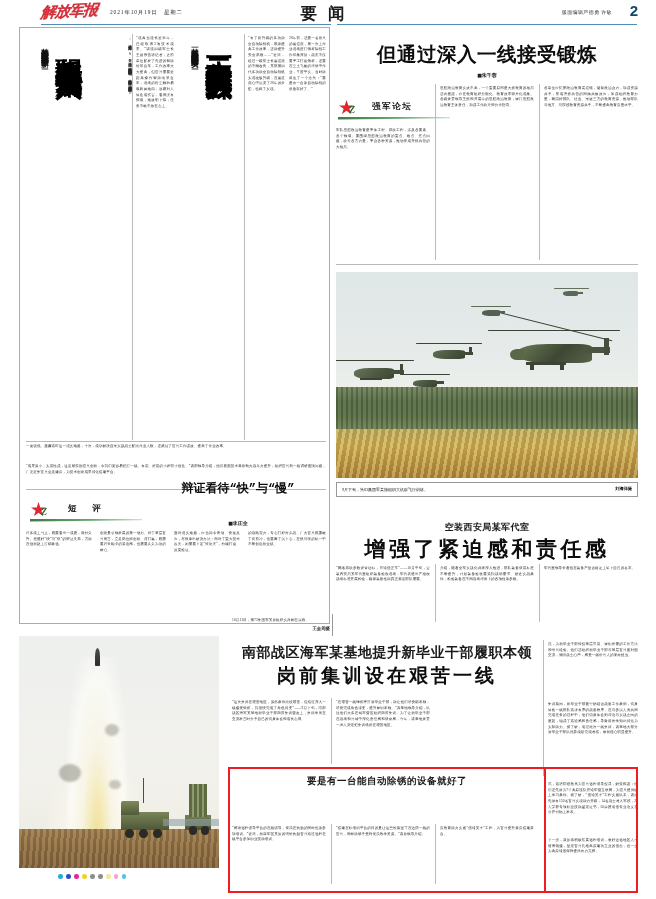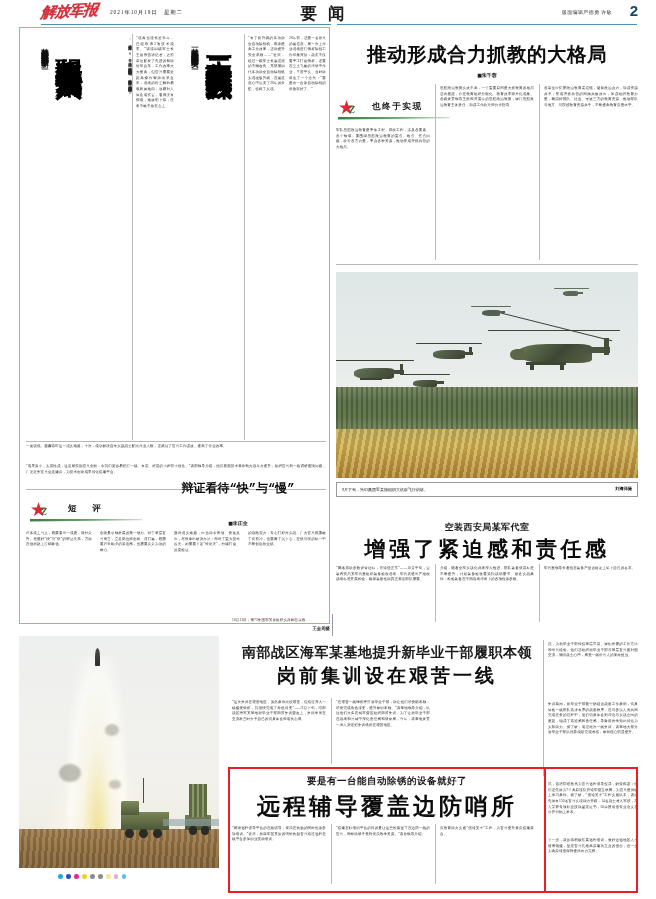--- a/index.html
+++ b/index.html
@@ -219,27 +219,27 @@
     <div class="bar"></div>
   </div>
   <div class="hhead" style="left:150px;top:480px;width:176px;font-size:12px;letter-spacing:0;font-family:Liberation Mono, monospace;">辩证看待“快”与“慢”</div>
   <div class="byline" style="left:150px;top:520px;width:176px;">■李庄全</div>
 
   <div class="body-col" style="position:absolute;left:26px;top:531px;width:66px;height:88px;">许多成上马止，既要看出一成是，保持久暂。把握好“快”与“慢”的辩证关系，方能在创新路上行稳致远。</div>
   <div class="body-col" style="position:absolute;left:100px;top:531px;width:66px;height:88px;">创新是引领发展的第一动力。对于基层官兵而言，立足岗位搞创新、谋打赢，既需要只争朝夕的紧迫感，也需要久久为功的耐心。</div>
   <div class="body-col" style="position:absolute;left:174px;top:531px;width:66px;height:88px;">面对现实难题，应当闻令而动、快速反应，尽快拿出解决办法；而对于重大技术攻关，则需要下足“慢功夫”，持续打磨、反复验证。</div>
   <div class="body-col" style="position:absolute;left:248px;top:531px;width:78px;height:88px;">的战略定力，专心打好持久战。广大官兵既要敢于向前冲，也要善于沉下心，在快与慢的统一中不断创造新业绩。</div>
 
-  <div class="hhead" style="left:336px;top:41px;width:302px;font-size:19.5px;letter-spacing:.5px;">推动形成合力抓教的大格局</div>
+  <div class="hhead" style="left:336px;top:41px;width:302px;font-size:19.5px;letter-spacing:.5px;">但通过深入一线接受锻炼</div>
   <div class="byline" style="left:336px;top:72px;width:302px;">■朱千蓉</div>
 
   <div class="badge" style="left:336px;top:98px;">
     <div class="star">★</div>
     <div class="slash">Z</div>
-    <div class="btxt" style="letter-spacing:1.5px;left:36px;">也终于实现</div>
+    <div class="btxt" style="letter-spacing:1.5px;left:36px;">强军论坛</div>
     <div class="bar"></div>
   </div>
 
   <div class="body-col" style="position:absolute;left:336px;top:128px;width:94px;height:130px;">军队思想政治教育是整体工程、系统工程，涉及各要素、各个领域。要围绕思想政治教育的重点、难点、焦点问题，统筹各方力量，整合各种资源，推动形成齐抓共管的大格局。</div>
   <div class="body-col" style="position:absolute;left:440px;top:86px;width:94px;height:172px;">思想政治教育实效不高，一个重要原因是大抓教育的格局还有差距，存在教育组织分散化、教育效果碎片化现象。各级党委领导主抓和开展年的思想政治教育，履行思想政治教育主体责任，加强工作统筹和分类指导。</div>
   <div class="body-col" style="position:absolute;left:544px;top:86px;width:94px;height:172px;">各单位应拓宽政治教育渠道链，凝聚政治合力，加强资源共享，形成齐抓共管的同频共振效应，加强组织教育力量，善用好部队、社会、家庭三方的教育资源，推动部队与地方、与院校教育资源共享，不断提高教育质量水平。</div>
 
   <div class="col-rule" style="left:435px;top:84px;height:176px;"></div>
   <div class="col-rule" style="left:539px;top:84px;height:176px;"></div>
   <div class="hrule" style="left:336px;top:264px;width:302px;"></div>
@@ -356,21 +356,20 @@
 
   <div class="body-col" style="position:absolute;left:232px;top:700px;width:94px;height:62px;">“这次集训在艰苦地区，虽然条件比较艰苦，但通过深入一线接受锻炼，我很快完成了角色转变”——9月下旬，南部战区海军某基地新毕业干部岗前集训营座上，集训学员在交流发言时分享自己的切身体会和成长心得。</div>
   <div class="body-col" style="position:absolute;left:336px;top:700px;width:94px;height:62px;">“在艰苦一线锤炼摔打新毕业干部，能让他们尽快砺本领，尽快完成角色转变，提升履职本领。”该基地领导介绍，以往他们大多在城市营区组织岗前集训。为了让新毕业干部在战场和兵城中深化责任感和使命感，今年，该基地党委一班人决定把集训场设在艰苦地区。</div>
   <div class="body-col" style="position:absolute;left:548px;top:642px;width:90px;height:58px;">况，为新毕业干部传授基层常用、履职所需的工作方法和带兵经验。他们还组织新毕业干部与基层官兵面对面交流，倾听战士心声，感受一线带兵人的使命担当。</div>
   <div class="body-col" style="position:absolute;left:548px;top:702px;width:90px;height:72px;">集训期间，新毕业干部被宁贴结合战备工作条例，切身体验一线部队紧张有序的战备秩序。在与参演人员共同完成任务的过程中，他们切身体会到理论与实战之间的差距，增强了紧迫感和责任感，导致将所学知识转化为实际能力。据了解，通过此次一线集训，该基地大部分新毕业干部以优异成绩完成考核，履新信心明显提升。</div>
 
   <div class="col-rule" style="left:331px;top:698px;height:66px;"></div>
   <div class="col-rule" style="left:543px;top:640px;height:136px;"></div>
 
   <div class="hkicker" style="left:232px;top:775px;width:310px;font-size:9.5px;letter-spacing:.5px;">要是有一台能自动除锈的设备就好了</div>
-  <div class="hhead" style="left:232px;top:791px;width:310px;font-size:23px;letter-spacing:3px;">远程辅导覆盖边防哨所</div>
 
   <div class="body-col" style="position:absolute;left:232px;top:826px;width:94px;height:56px;">“感谢远程辅导平台的在线辅导，使我在执勤的同时也能参加培训。”近日，新疆军区某旅的哨所执勤官兵通过远程在线平台参加职业技能培训。</div>
   <div class="body-col" style="position:absolute;left:336px;top:826px;width:94px;height:56px;">“搭建在职培训平台的目的是让这些长期坚守在边防一线的官兵，同样能够享受到优质教学资源。”该旅领导介绍。</div>
   <div class="body-col" style="position:absolute;left:440px;top:826px;width:94px;height:56px;">质教育能力实施“信通英才”工程，为官兵提升素质搭建舞台。</div>
   <div class="body-col" style="position:absolute;left:548px;top:782px;width:90px;height:80px;">式，邀请院校教员为官兵远程辅导授课，解疑释惑；他们还先后为7个高原连队开通军营互联网，为官兵提供线上学习条件。据了解，“信通英才”工程实施以来，该旅先后有130名官兵实现能力开级，14名战士考入军校，25人荣获专项职业技能鉴定证书，50余篇通信专业论文在公开刊物上发表。</div>
   <div class="body-col" style="position:absolute;left:548px;top:838px;width:90px;height:34px;">下一步，该旅将积极拓展远程培训，做好边远地区人才培养链接，坚定官兵扎根高原建功立业的信念，近一步为高原通信保障提供有力支撑。</div>
 
   <div class="col-rule" style="left:331px;top:824px;height:60px;"></div>
   <div class="col-rule" style="left:435px;top:824px;height:60px;"></div>
 

